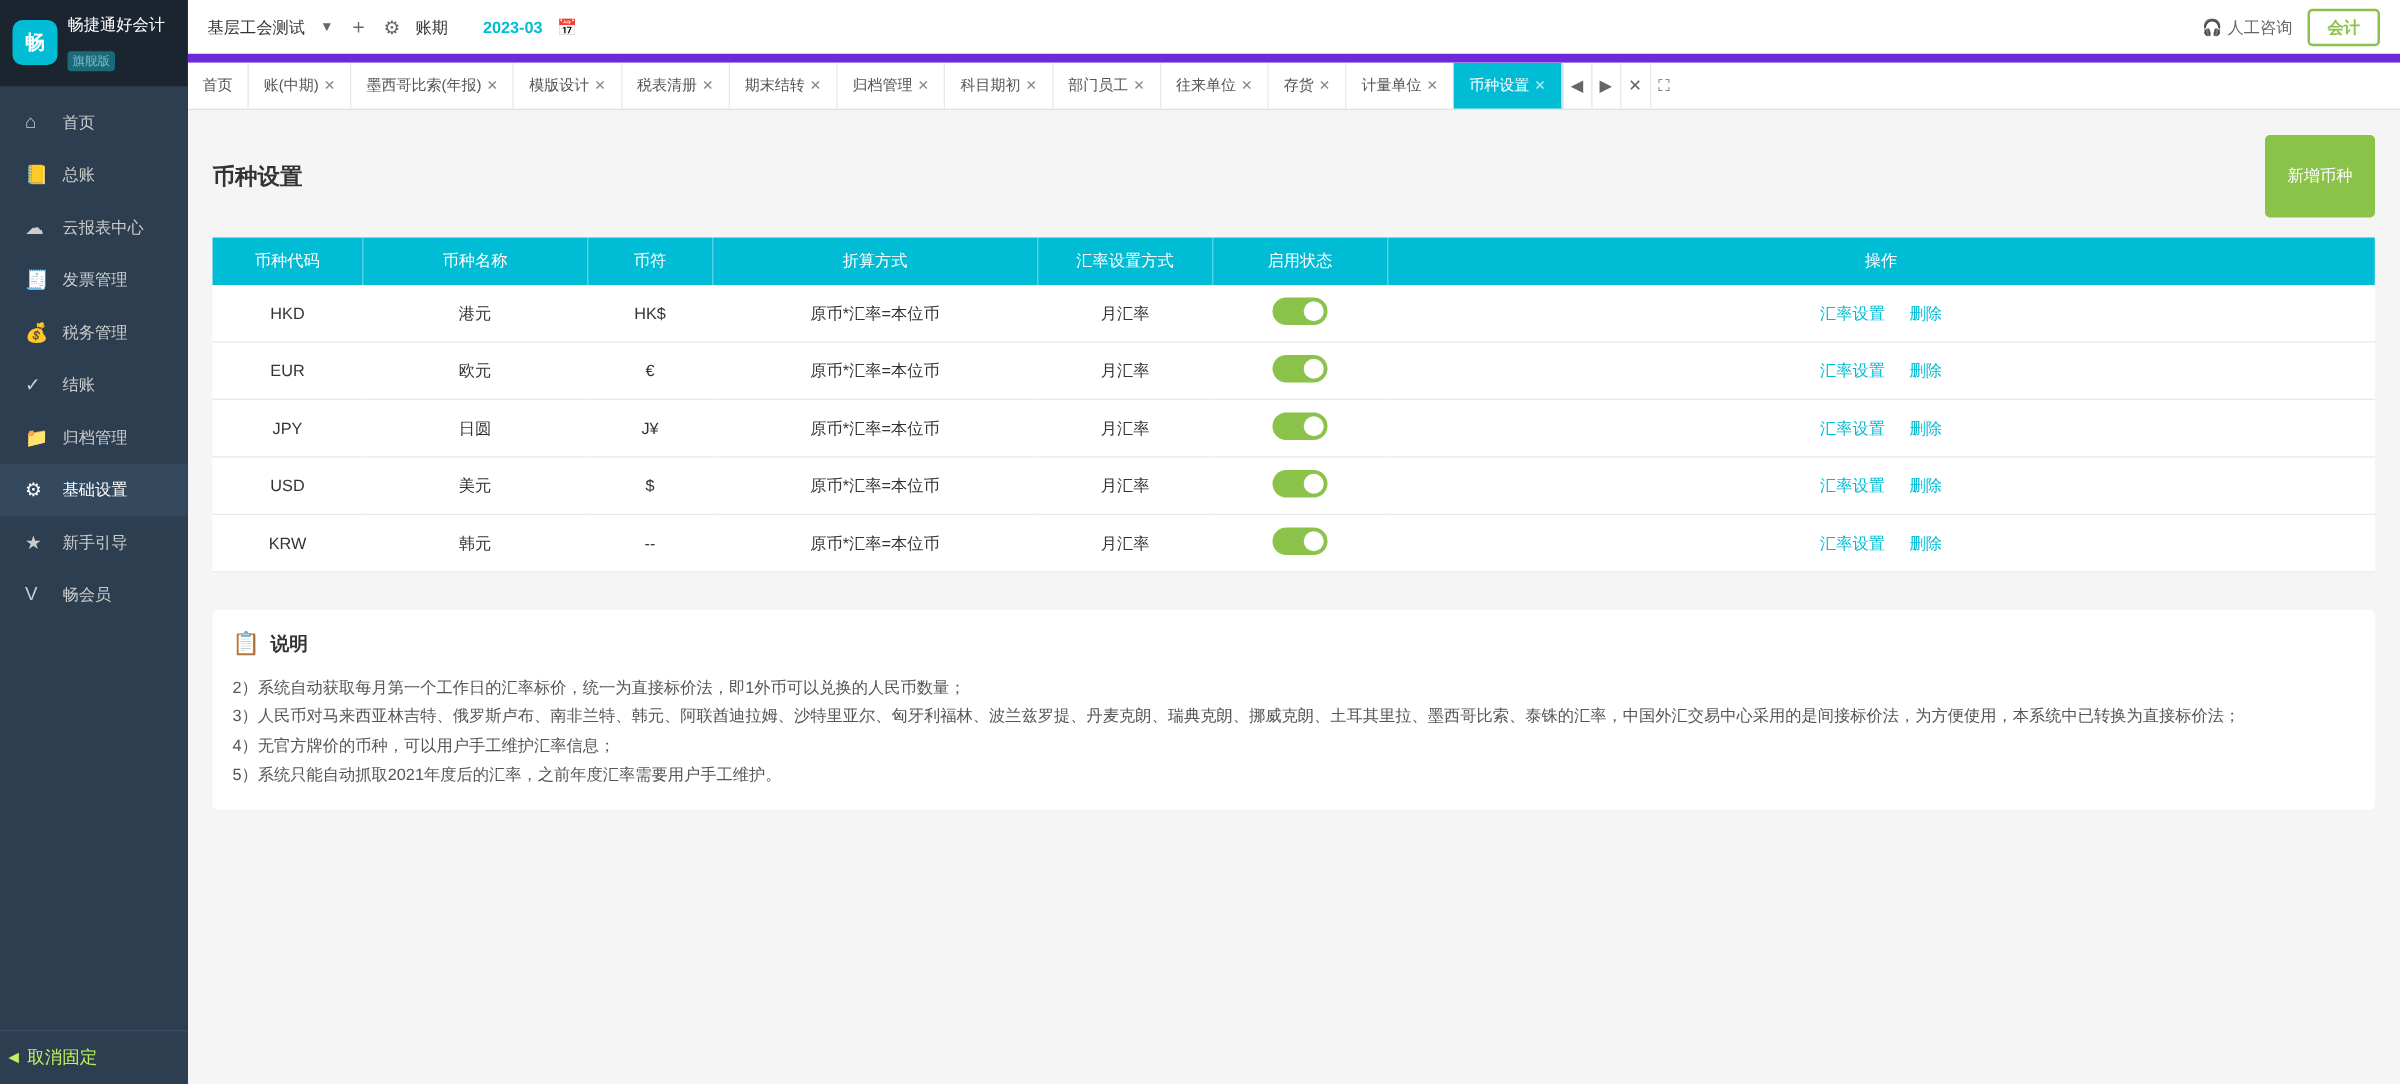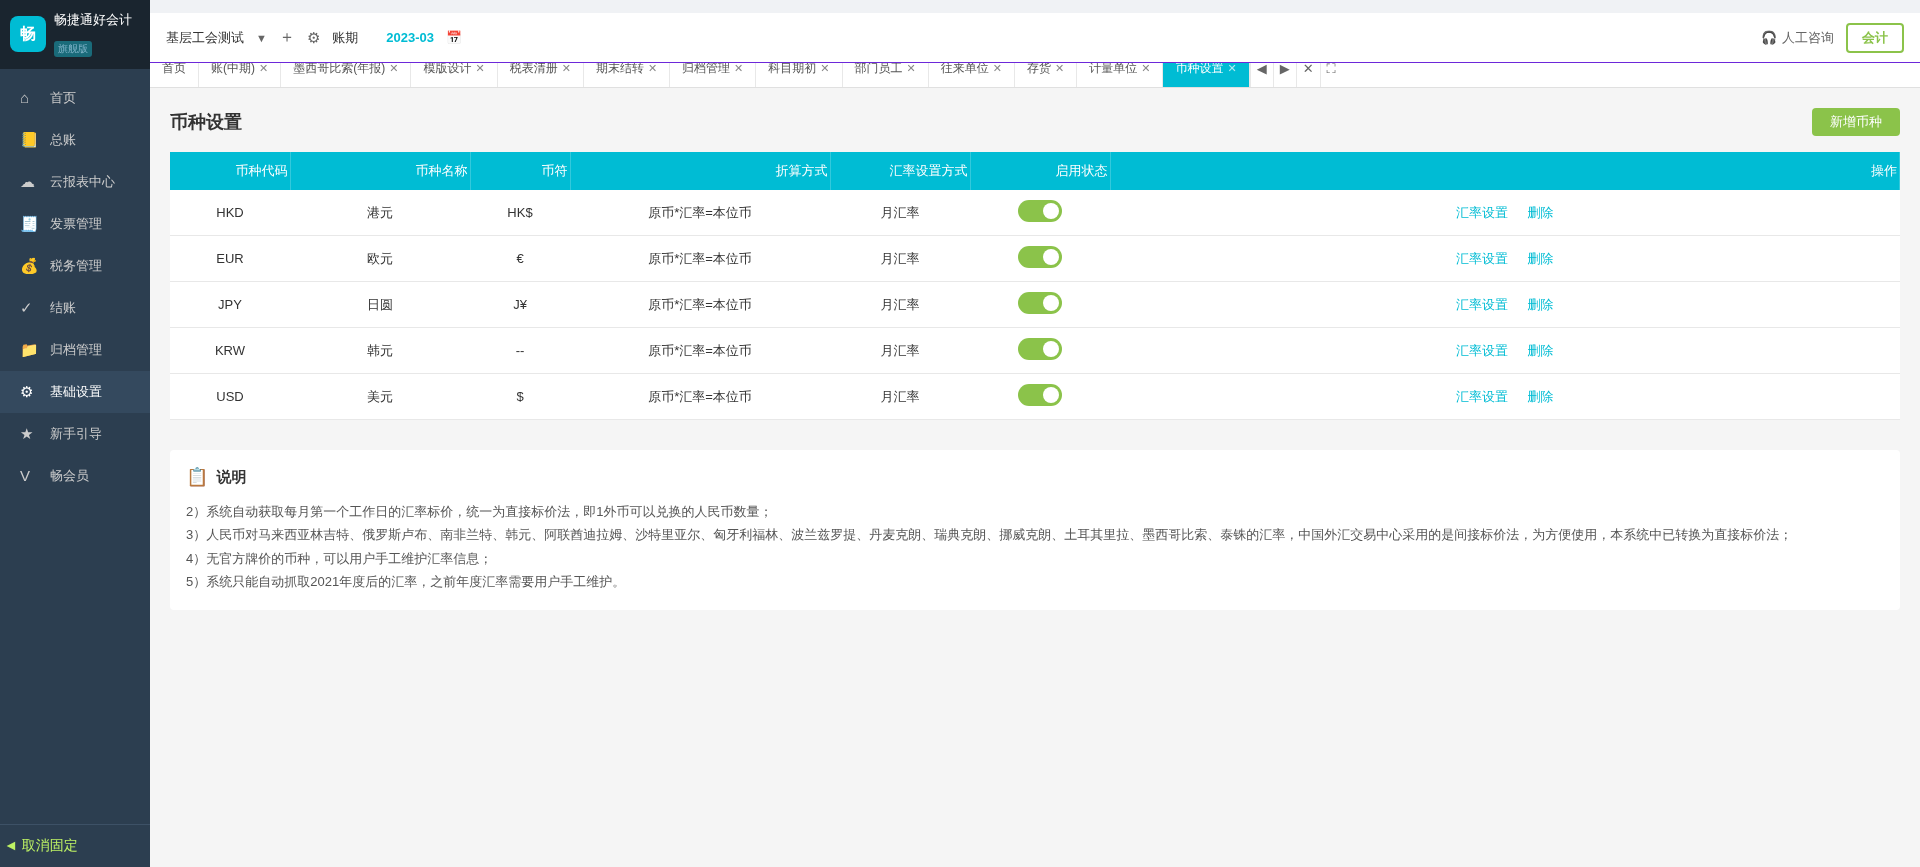--- a/index.html
+++ b/index.html
@@ -27,22 +27,22 @@
     .sidebar-item.active { background: #34495e; color: #fff; }
     .sidebar-item-icon { width: 20px; margin-right: 10px; font-size: 15px; }
     .sidebar-item-label { font-size: 13px; }
     .sidebar-footer {
       padding: 12px 4px; color: #bef264; font-size: 14px; cursor: pointer;
       border-top: 1px solid #3d5166; display: flex; align-items: center; gap: 6px;
     }
 
     
     .topbar {
-      position: fixed; left: 150px; top: 13px; right: 0; height: 50px;
-      background: #fff; border-bottom: 1px solid #6d28d9;
+      position: fixed; left: 150px; top: 0; right: 0; height: 50px;
+      background: #fff; border-bottom: 7px solid #6d28d9;
       display: flex; align-items: center; padding: 0 16px; gap: 12px; z-index: 100;
     }
     .topbar-company { font-size: 13px; color: #333; cursor: pointer; }
     .topbar-company-arrow { color: #666; font-size: 11px; }
     .topbar-add { color: #666; cursor: pointer; font-size: 16px; }
     .topbar-settings { color: #666; cursor: pointer; font-size: 15px; }
     .topbar-period { font-size: 13px; color: #333; }
     .topbar-period-val { color: #00bcd4; font-weight: bold; margin-left: 16px; }
     .topbar-calendar { color: #00bcd4; cursor: pointer; }
     .topbar-spacer { flex: 1; }
@@ -74,29 +74,29 @@
       position: fixed; left: 150px; top: 88px; right: 0; bottom: 0;
       background: #f5f5f5; overflow-y: auto; padding: 20px;
     }
 
     
     .page-header {
       display: flex; align-items: center; justify-content: space-between; margin-bottom: 16px;
     }
     .page-title { font-size: 18px; font-weight: bold; color: #333; }
     .btn-new {
-      background: #8bc34a; color: #fff; border: none; padding: 5px 18px;
+      background: #8bc34a; color: #fff; border: none; padding: 24px 18px;
       border-radius: 4px; font-size: 13px; cursor: pointer; white-space: nowrap;
     }
 
     
     .data-table { width: 100%; border-collapse: collapse; background: #fff; }
     .data-table thead tr { background: #00bcd4; }
     .data-table thead th {
-      color: #fff; padding: 10px 2px; text-align: right; font-weight: normal;
+      color: #fff; padding: 10px 12px; text-align: center; font-weight: normal;
       font-size: 13px; border-right: 1px solid rgba(255,255,255,0.2);
     }
     .data-table tbody tr { border-bottom: 1px solid #e8e8e8; }
     .data-table tbody td { padding: 10px 12px; text-align: center; color: #333; font-size: 13px; }
 
     
     .toggle {
       display: inline-flex; align-items: center; cursor: pointer;
       width: 44px; height: 22px; border-radius: 11px; background: #8bc34a;
       position: relative;
@@ -316,39 +316,39 @@
         <div class="toggle">
           <div class="toggle-knob"></div>
         </div>
       </td>
       <td>
         <span class="action-link">汇率设置</span>
         <span class="action-delete">删除</span>
       </td>
     </tr>
         <tr>
+      <td>USD</td>
+      <td>美元</td>
+      <td>$</td>
+      <td>原币*汇率=本位币</td>
+      <td>月汇率</td>
+      <td>
+        <div class="toggle">
+          <div class="toggle-knob"></div>
+        </div>
+      </td>
+      <td>
+        <span class="action-link">汇率设置</span>
+        <span class="action-delete">删除</span>
+      </td>
+    </tr>
+        <tr>
       <td>KRW</td>
       <td>韩元</td>
       <td>--</td>
-      <td>原币*汇率=本位币</td>
-      <td>月汇率</td>
-      <td>
-        <div class="toggle">
-          <div class="toggle-knob"></div>
-        </div>
-      </td>
-      <td>
-        <span class="action-link">汇率设置</span>
-        <span class="action-delete">删除</span>
-      </td>
-    </tr>
-        <tr>
-      <td>USD</td>
-      <td>美元</td>
-      <td>$</td>
       <td>原币*汇率=本位币</td>
       <td>月汇率</td>
       <td>
         <div class="toggle">
           <div class="toggle-knob"></div>
         </div>
       </td>
       <td>
         <span class="action-link">汇率设置</span>
         <span class="action-delete">删除</span>

